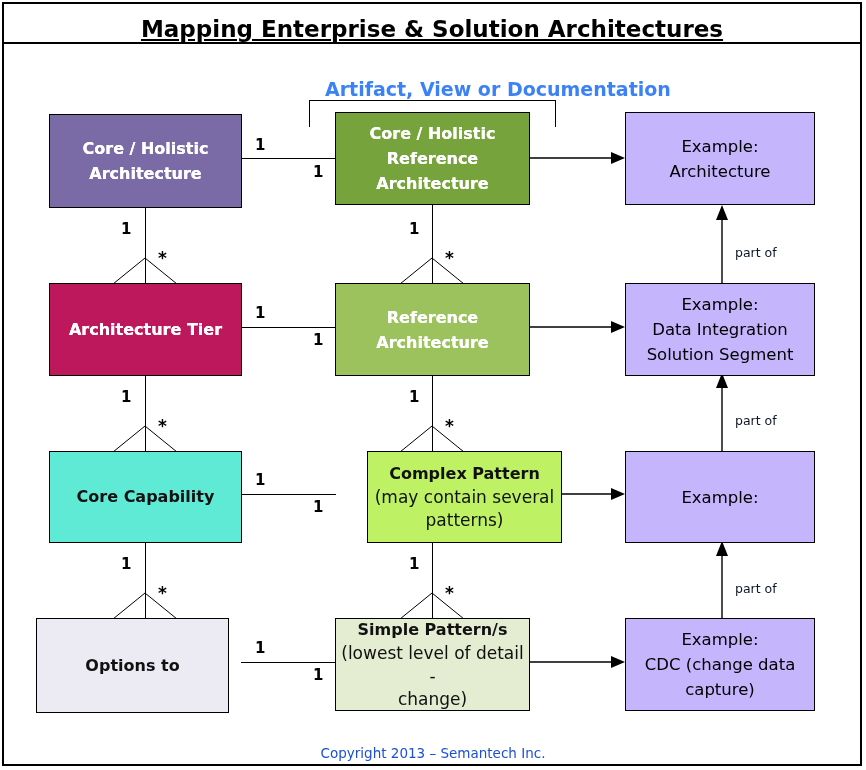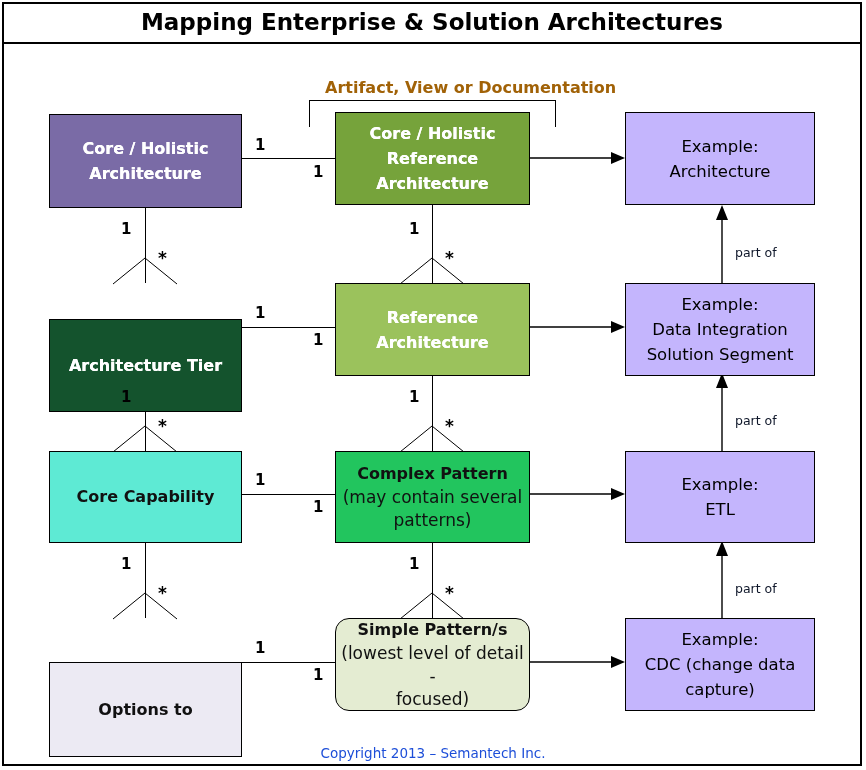--- a/index.html
+++ b/index.html
@@ -28,22 +28,23 @@
   }
   .title-bar {
     position: absolute;
     left: 2px;
     top: 2px;
     width: 860px;
     height: 42px;
     border-bottom: 2px solid #000000;
     box-sizing: border-box;
     display: flex;
-    align-items: center;
+    align-items: flex-end;
     justify-content: center;
+    text-decoration: underline;
   }
   .title-text {
     font-size: 23px;
     font-weight: bold;
     color: #000000;
     letter-spacing: 0px;
     white-space: nowrap;
   }
   
   .node {
@@ -56,26 +57,26 @@
     justify-content: center;
     text-align: center;
     padding: 2px 4px;
     z-index: 3;
   }
   .node .line {
     display: block;
     width: 100%;
   }
   .node-purple-1 { background: #7a6ba6; }
-  .node-purple-2 { background: #14532d; margin-top: 36px; }
+  .node-purple-2 { background: #be185d; }
   .node-purple-3 { background: #5eead4; }
   .node-purple-4 { background: #eceaf3; }
   .node-green-1  { background: #76a33b; }
   .node-green-2  { background: #9bc25c; }
-  .node-green-3  { background: #22c55e; }
+  .node-green-3  { background: #bef264; margin-left: 32px; }
   .node-green-4  { background: #e4ecd2; }
   .node-white    { background: #c4b5fd; }
 
   .txt-white-bold {
     color: #ffffff;
     font-weight: bold;
     font-size: 16px;
     line-height: 25px;
     text-shadow: 0 0 0 #ffffff;
   }
@@ -130,23 +131,23 @@
   .edge-label {
     position: absolute;
     font-size: 12.5px;
     color: #0f172a;
     z-index: 4;
     line-height: 13px;
     white-space: nowrap;
   }
   .bracket-label {
     position: absolute;
-    font-size: 16px;
-    font-weight: bold;
-    color: #a16207;
+    font-size: 19px;
+    font-weight: bold;
+    color: #3b82f6;
     z-index: 4;
     white-space: nowrap;
   }
   .fan {
     position: absolute;
     z-index: 2;
   }
   .arrow-svg {
     position: absolute;
     z-index: 2;
@@ -282,61 +283,60 @@
   </div>
 
   <div class="node node-purple-2" style="left:49px; top:283px; width:193px; height:93px;">
     <span class="line txt-white-bold">Architecture Tier</span>
   </div>
 
   <div class="node node-purple-3" style="left:49px; top:451px; width:193px; height:92px;">
     <span class="line txt-black-bold">Core Capability</span>
   </div>
 
-  <div class="node node-purple-4" style="left:49px; top:618px; width:193px; height:95px;margin-top:44px;">
+  <div class="node node-purple-4" style="left:36px; top:618px; width:193px; height:95px;">
     <span class="line txt-black-bold">Options to</span>
   </div>
 
   <div class="node node-green-1" style="left:335px; top:112px; width:195px; height:93px;">
     <span class="line txt-white-bold">Core / Holistic</span>
     <span class="line txt-white-bold">Reference</span>
     <span class="line txt-white-bold">Architecture</span>
   </div>
 
   <div class="node node-green-2" style="left:335px; top:283px; width:195px; height:93px;">
     <span class="line txt-white-bold">Reference</span>
     <span class="line txt-white-bold">Architecture</span>
   </div>
 
   <div class="node node-green-3" style="left:335px; top:451px; width:195px; height:92px;">
     <span class="line txt-black-bold">Complex Pattern</span>
     <span class="line txt-sub">(may contain several</span>
     <span class="line txt-sub">patterns)</span>
   </div>
 
-  <div class="node node-green-4" style="left:335px; top:618px; width:195px; height:93px;border-radius:14px;">
+  <div class="node node-green-4" style="left:335px; top:618px; width:195px; height:93px;">
     <span class="line txt-black-bold">Simple Pattern/s</span>
     <span class="line txt-sub">(lowest level of detail -</span>
-    <span class="line txt-sub">focused)</span>
+    <span class="line txt-sub">change)</span>
   </div>
 
   <div class="node node-white" style="left:625px; top:112px; width:190px; height:93px;">
     <span class="line txt-plain">Example:</span>
     <span class="line txt-plain">Architecture</span>
   </div>
 
   <div class="node node-white" style="left:625px; top:283px; width:190px; height:93px;">
     <span class="line txt-plain">Example:</span>
     <span class="line txt-plain">Data Integration</span>
     <span class="line txt-plain">Solution Segment</span>
   </div>
 
   <div class="node node-white" style="left:625px; top:451px; width:190px; height:92px;">
     <span class="line txt-plain">Example:</span>
-    <span class="line txt-plain">ETL</span>
   </div>
 
   <div class="node node-white" style="left:625px; top:618px; width:190px; height:93px;">
     <span class="line txt-plain">Example:</span>
     <span class="line txt-plain">CDC (change data</span>
     <span class="line txt-plain">capture)</span>
   </div>
 
   <div class="footer" style="top:745px;">Copyright 2013 – Semantech Inc.</div>
 

